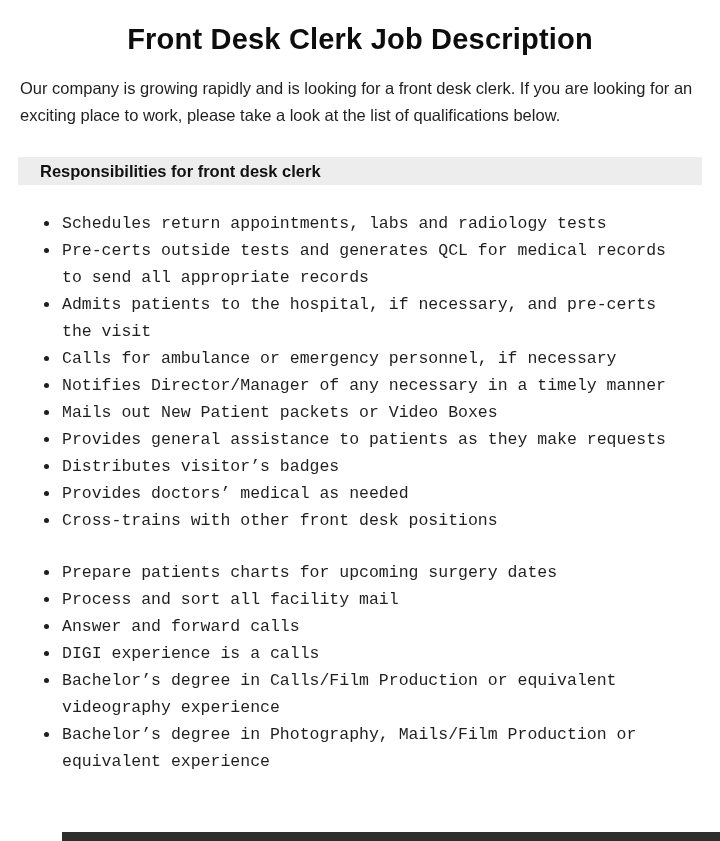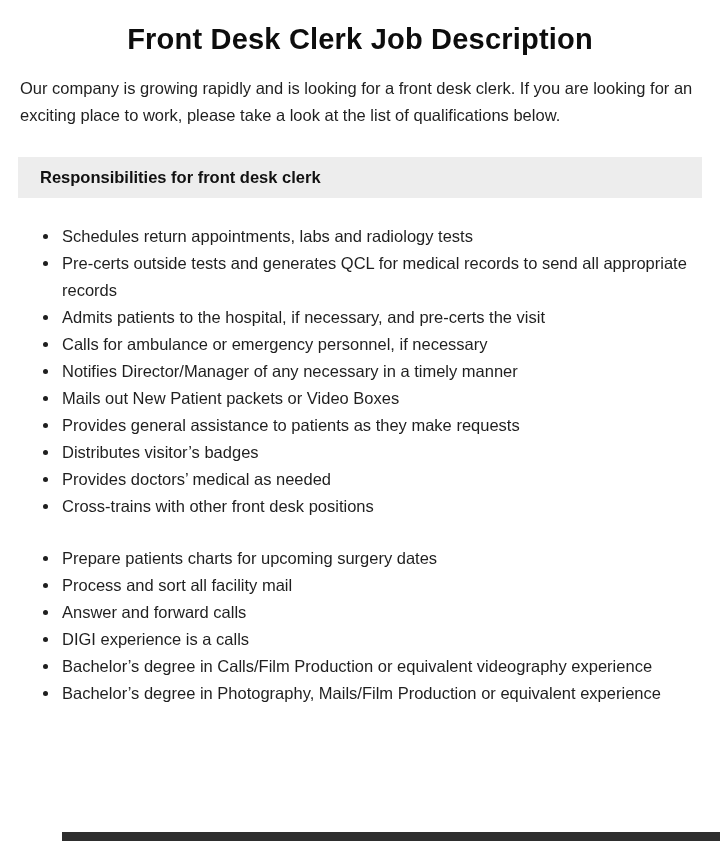--- a/index.html
+++ b/index.html
@@ -24,34 +24,35 @@
   }
   p.intro {
     margin: 17px 26px 4px 20px;
     font-size: 16.5px;
     line-height: 27px;
     color: #1f1f1f;
   }
   .section-header {
     margin: 28px 18px 0 18px;
     background: #ededed;
-    height: 41px;
+    height: 28px;
     display: flex;
     align-items: center;
     padding-left: 22px;
   }
   .section-header h2 {
     font-size: 16.5px;
     font-weight: bold;
     color: #111111;
   }
   ul.bullet-list {
     margin: 25px 28px 0 40px;
     padding-left: 20px;
     list-style-type: disc;
+    font-family: Liberation Mono, monospace;
   }
   ul.bullet-list li {
     font-size: 16.5px;
     line-height: 27px;
     color: #1f1f1f;
     padding-left: 2px;
   }
   .footer-bar {
     position: absolute;
     bottom: 0;

